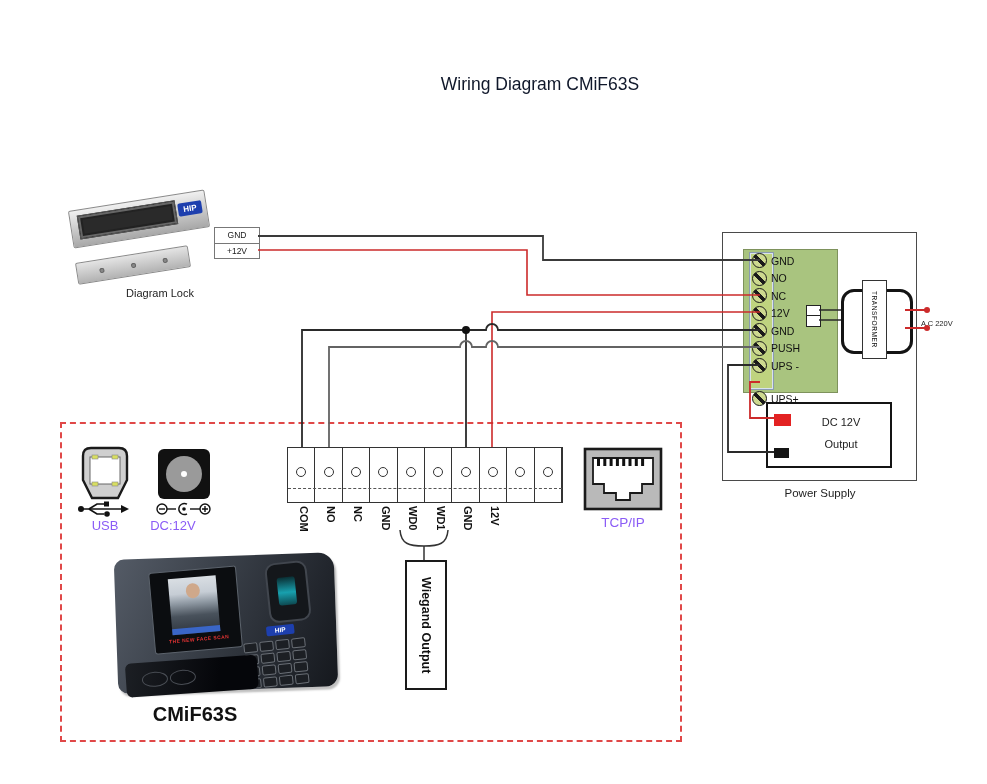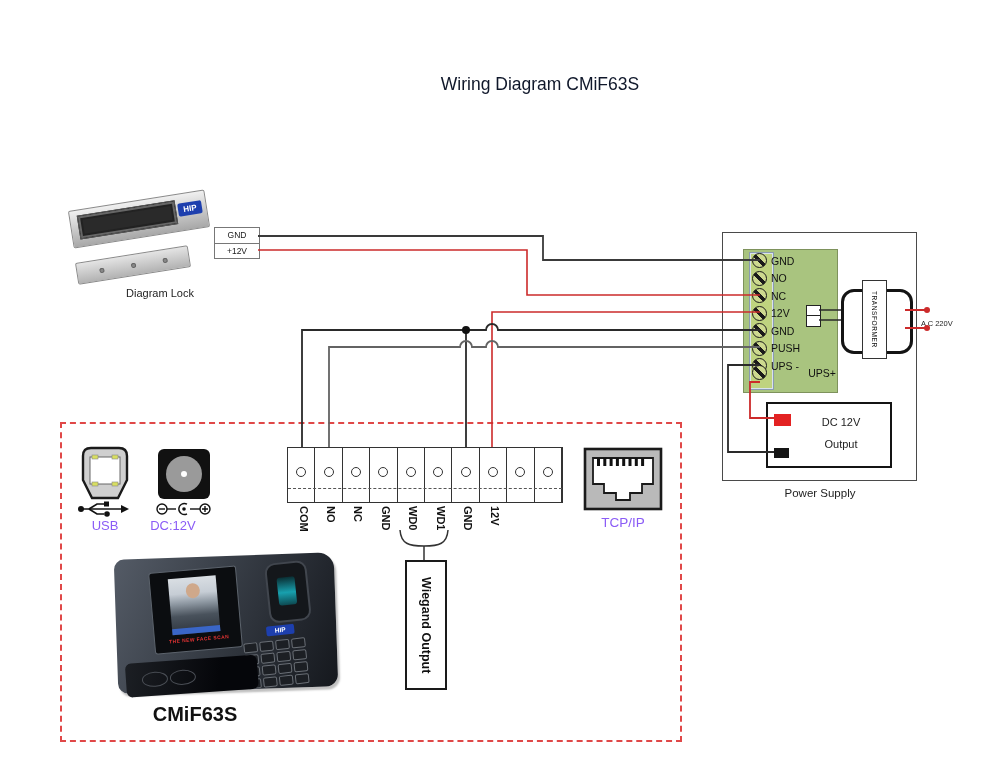--- a/index.html
+++ b/index.html
@@ -153,21 +153,21 @@
         <span class="ps-lbl">GND</span>
       </div>
     <div class="ps-row" style="top:89.5px;">
         <span class="screw"></span>
         <span class="ps-lbl">PUSH</span>
       </div>
     <div class="ps-row" style="top:107px;">
         <span class="screw"></span>
         <span class="ps-lbl">UPS -</span>
       </div>
-    <div class="ps-row" style="top:114px;justify-content:space-between;">
+    <div class="ps-row" style="top:140px;">
         <span class="screw"></span>
         <span class="ps-lbl">UPS+</span>
       </div>
   </div>
   <div class="abs conn-sq" style="top:305px;"></div>
   <div class="abs conn-sq" style="top:315px;"></div>
   <div class="abs transformer"></div>
   <div class="abs tf-label">
     <span>TRANSFORMER</span>
   </div>

